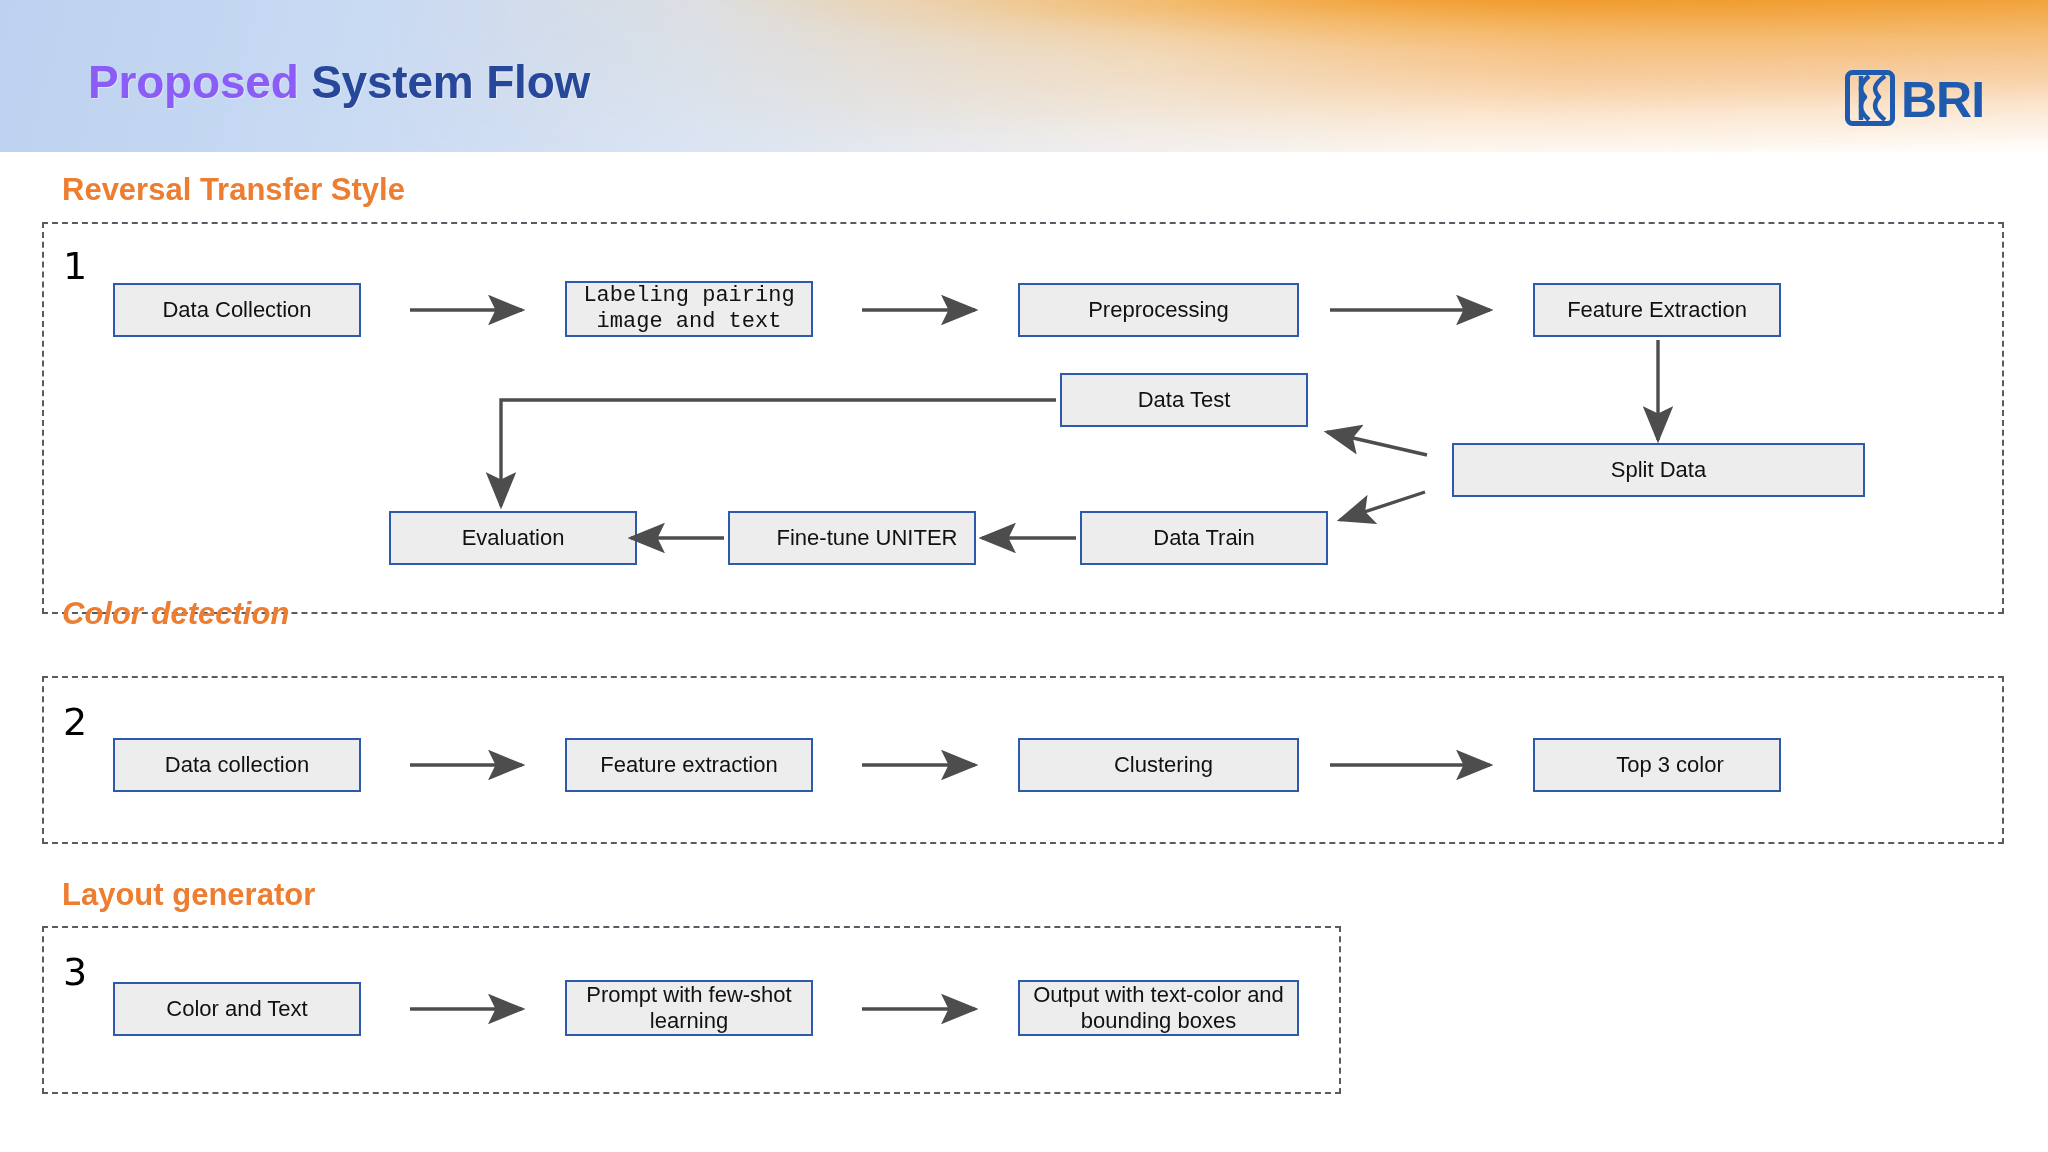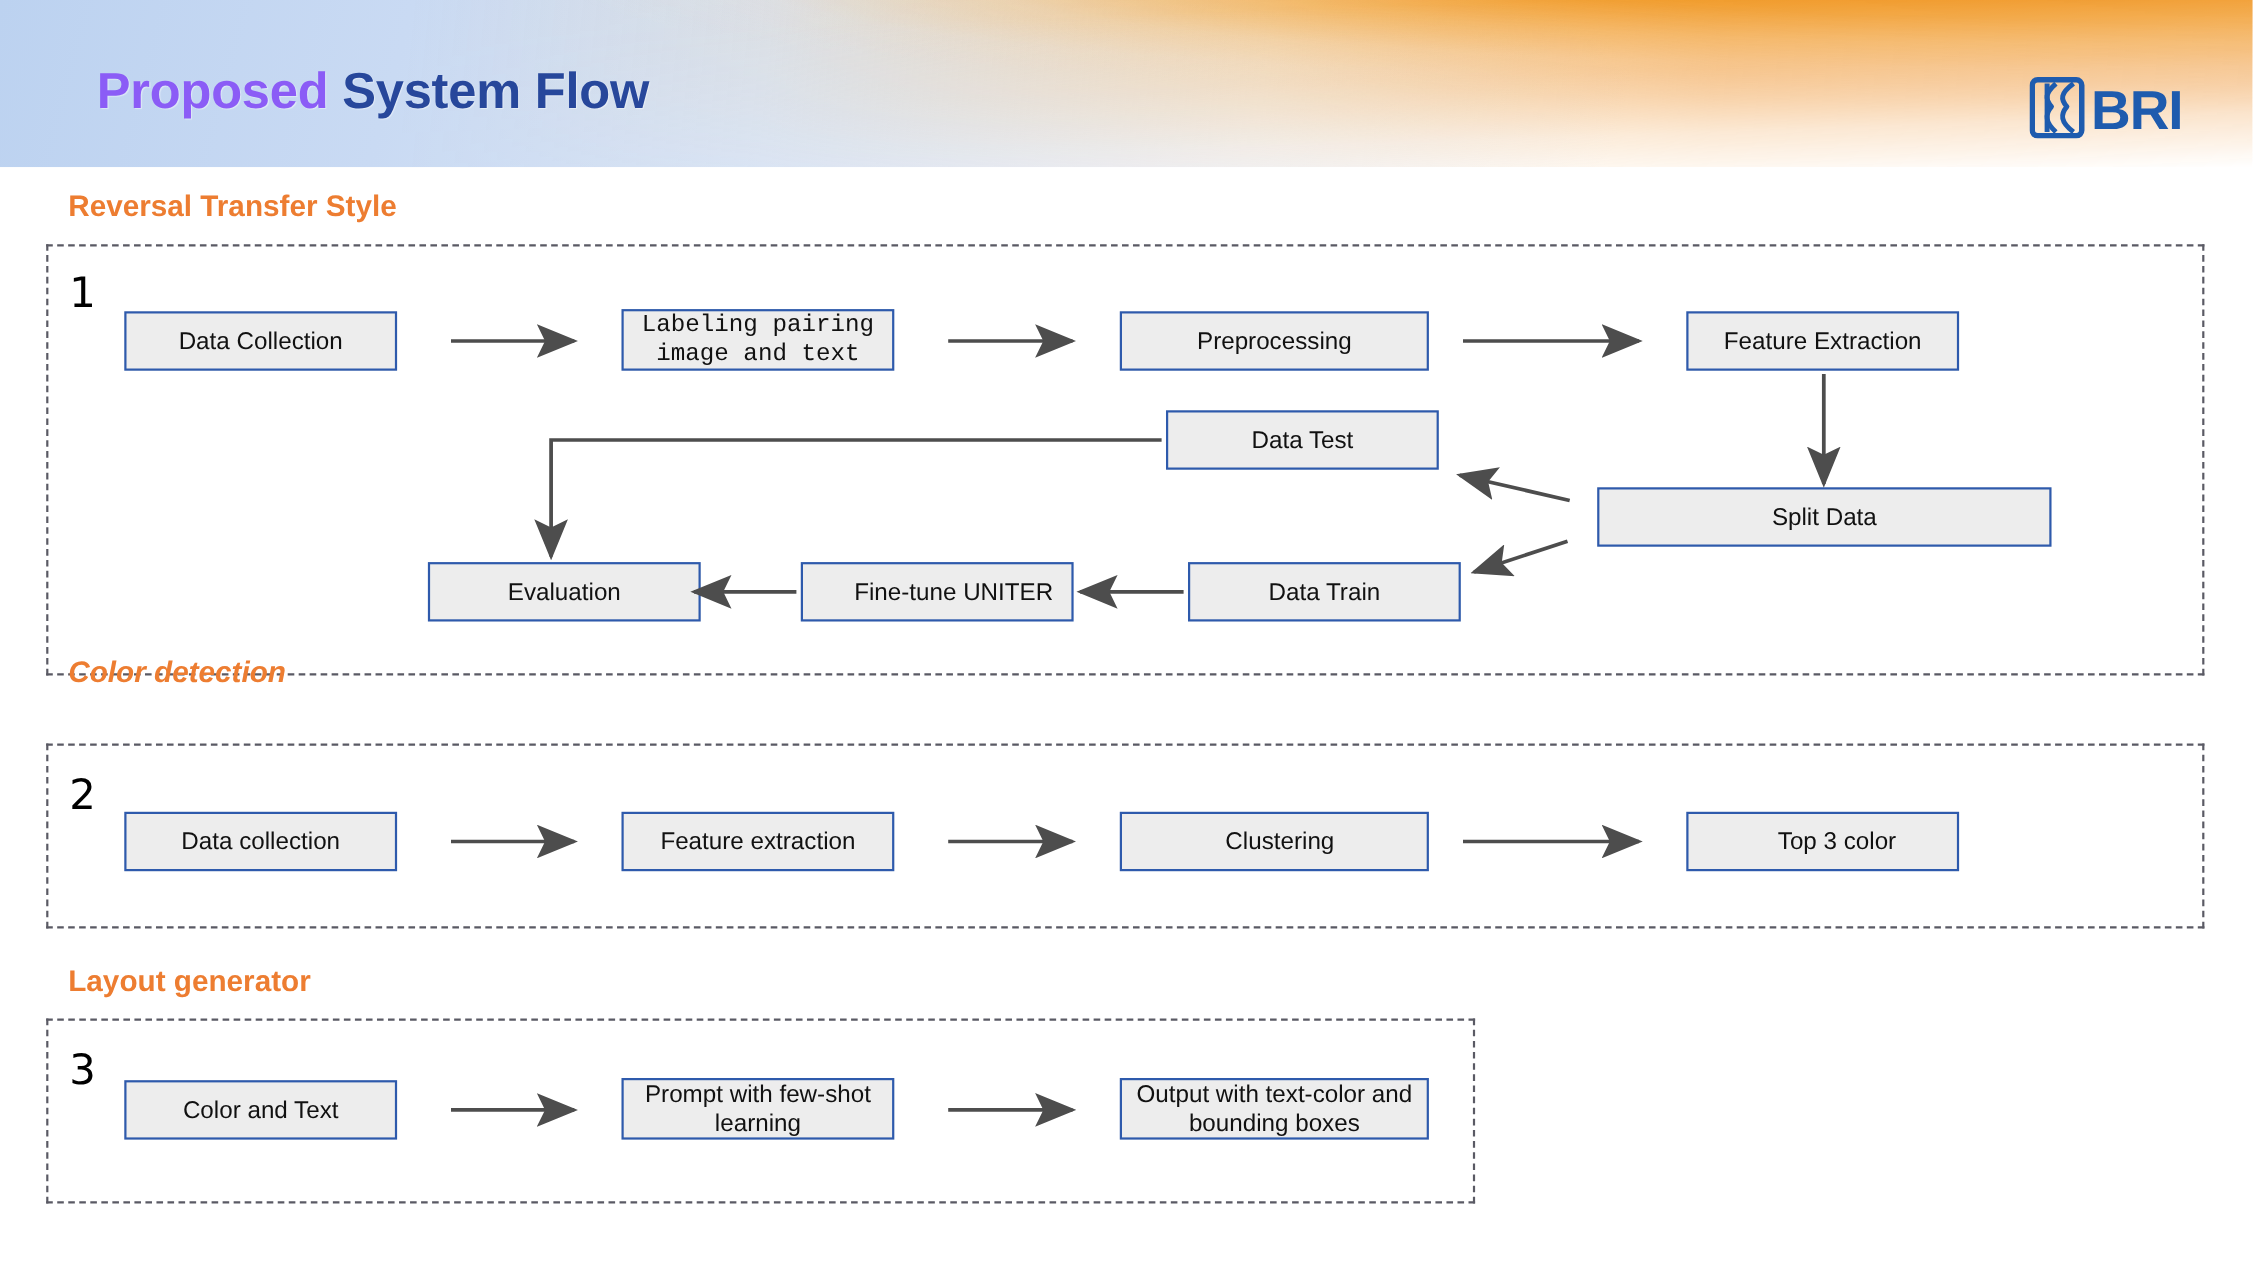--- a/index.html
+++ b/index.html
@@ -36,21 +36,21 @@
   #page-title .t1{color:#8b5cf6;}
   #page-title .t2{color:#27479B;}
 
   
   #logo{
     position:absolute;left:1845px;top:70px;width:160px;height:56px;
   }
 
   
   .sec-heading{
-    position:absolute;color:#ED7D31;font-size:27px;font-weight:bold;white-space:nowrap;
+    position:absolute;color:#ED7D31;font-size:31px;font-weight:bold;white-space:nowrap;
   }
 
   
   .group-box{
     position:absolute;
     border:2.5px dashed #5a5a64;
     background:transparent;
   }
   .group-num{
     position:absolute;color:#000;font-size:38px;font-weight:400;

